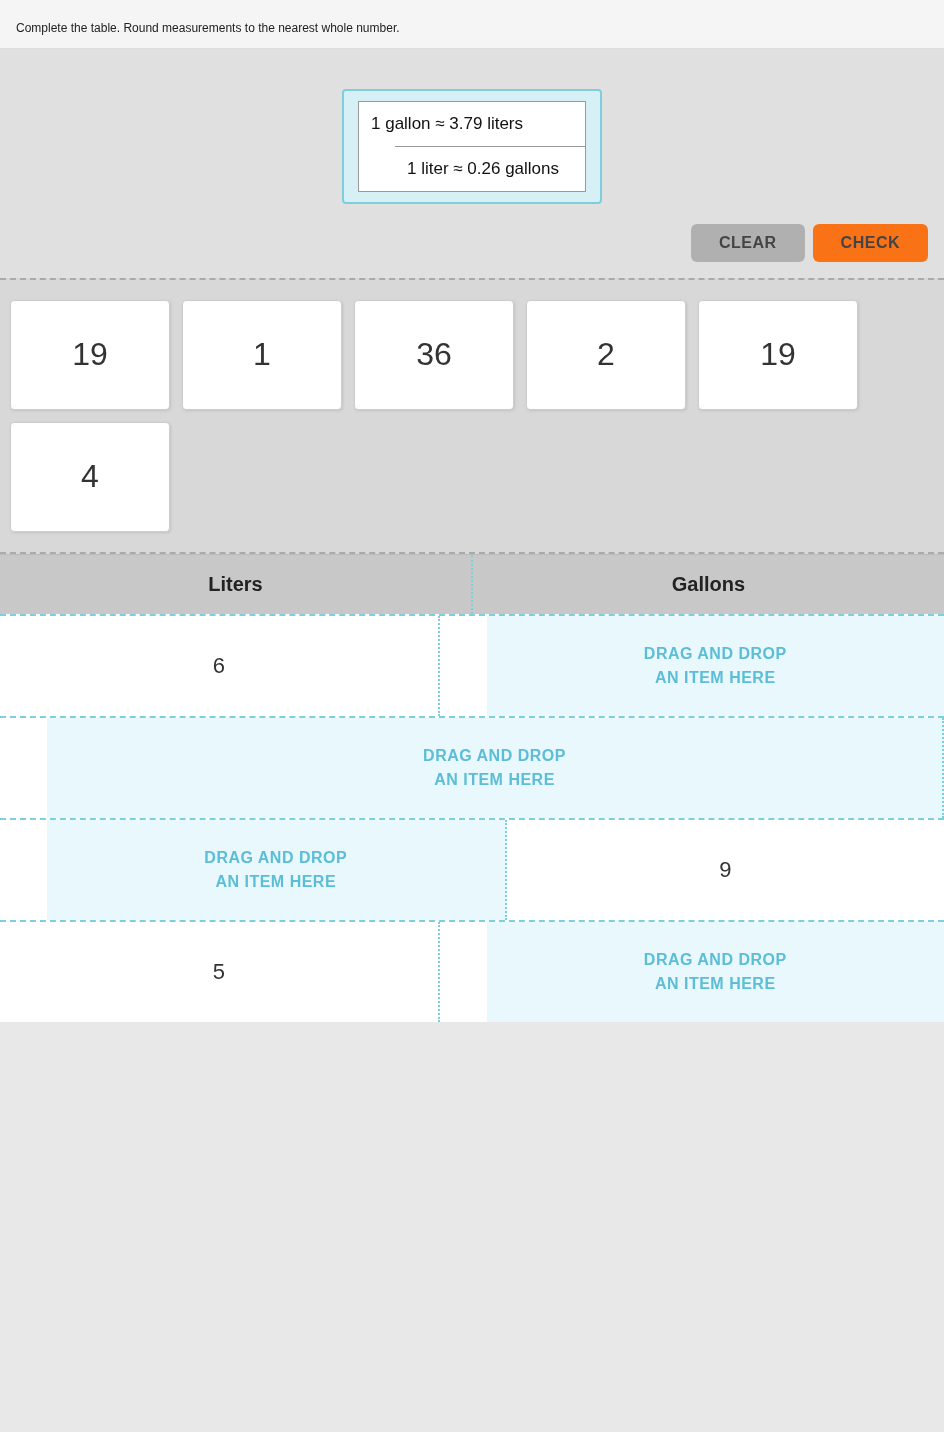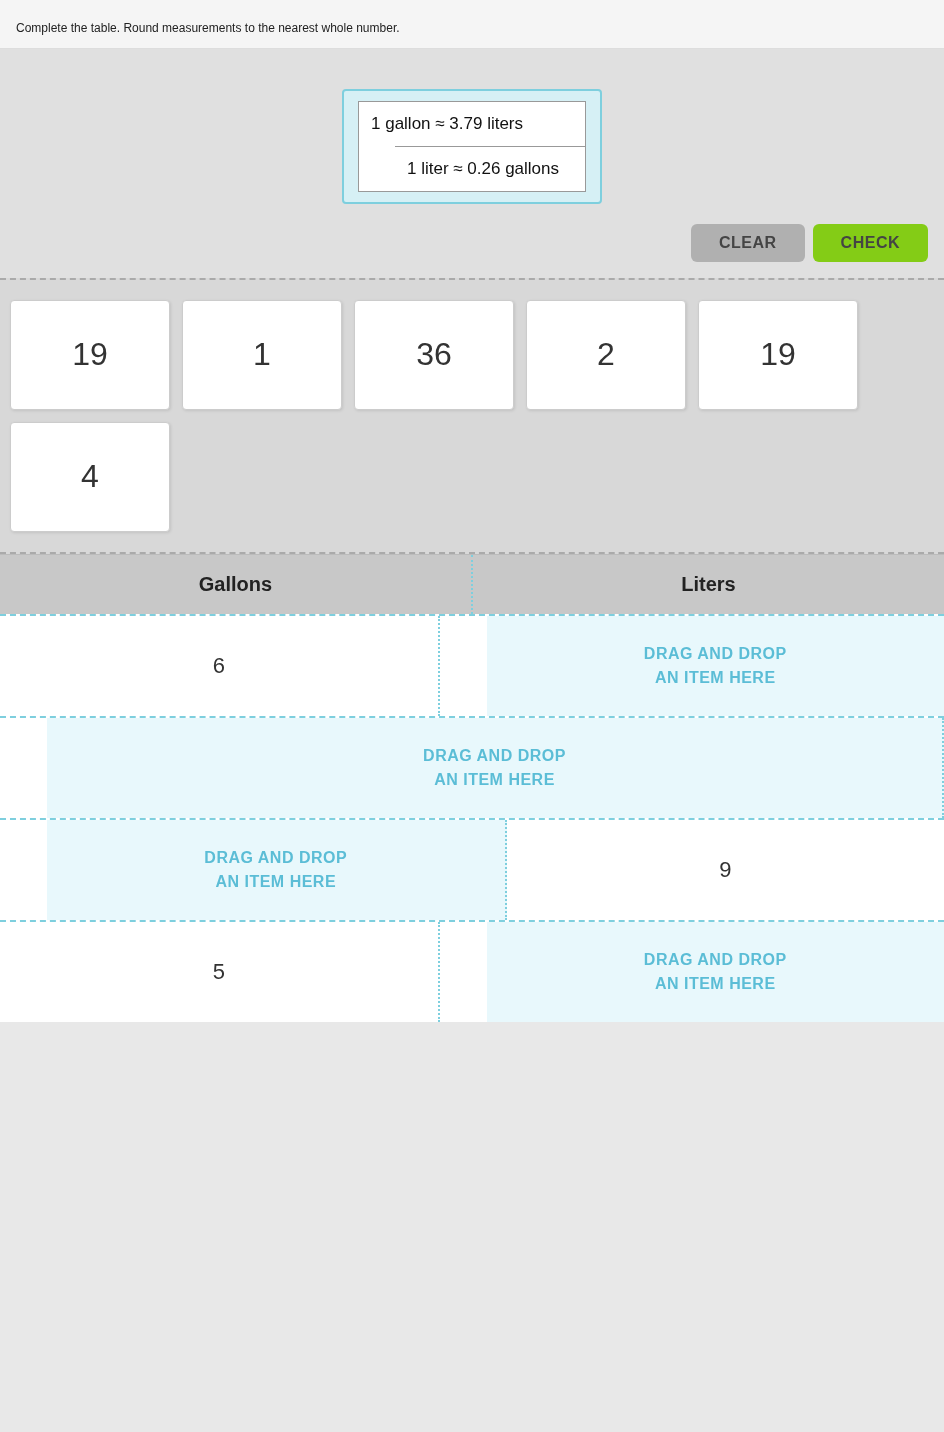--- a/index.html
+++ b/index.html
@@ -76,21 +76,21 @@
       cursor: pointer;
       letter-spacing: 0.5px;
     }
 
     .btn-clear {
       background: #b0b0b0;
       color: #444;
     }
 
     .btn-check {
-      background: #84cc16;
+      background: #f97316;
       color: #444;
     }
 
     
     .tiles-area {
       border-top: 2px dashed #aaa;
       border-bottom: 2px dashed #aaa;
       background: #d8d8d8;
       padding: 20px 10px;
       display: flex;
@@ -209,22 +209,22 @@
     <div class="tile">1</div>
     <div class="tile">36</div>
     <div class="tile">2</div>
     <div class="tile">19</div>
     <div class="tile">4</div>
   </div>
 
   <div class="table-section">
 
     <div class="table-header-row">
+      <div class="table-header-cell">Liters</div>
       <div class="table-header-cell">Gallons</div>
-      <div class="table-header-cell">Liters</div>
     </div>
 
     <div class="table-data-row">
       <div class="table-cell static-value">6</div>
       <div class="table-cell drop-zone">DRAG AND DROP<br>AN ITEM HERE</div>
     </div>
 
     <div class="table-data-row">
       <div class="table-cell drop-zone">DRAG AND DROP<br>AN ITEM HERE</div>
     </div>

